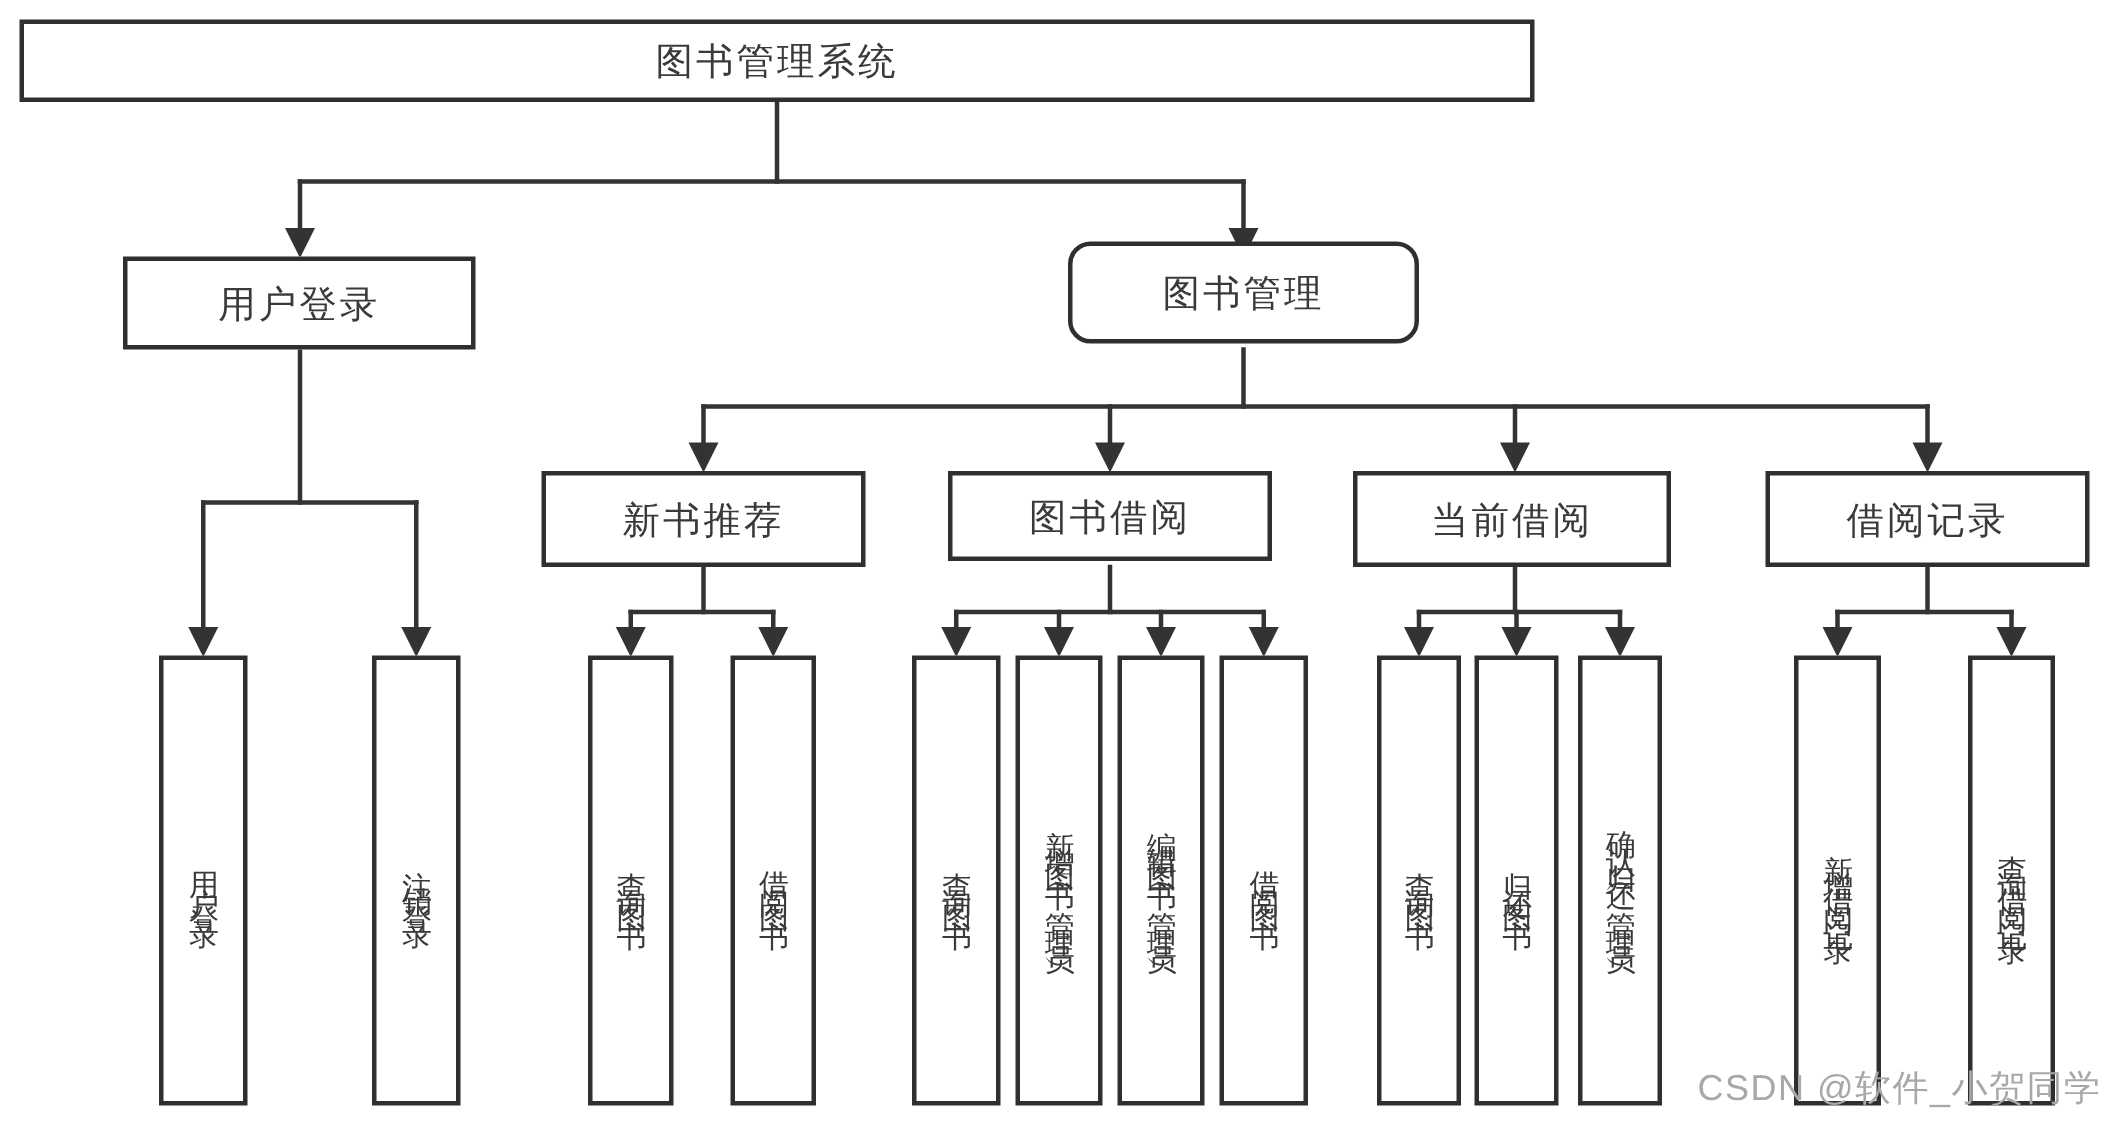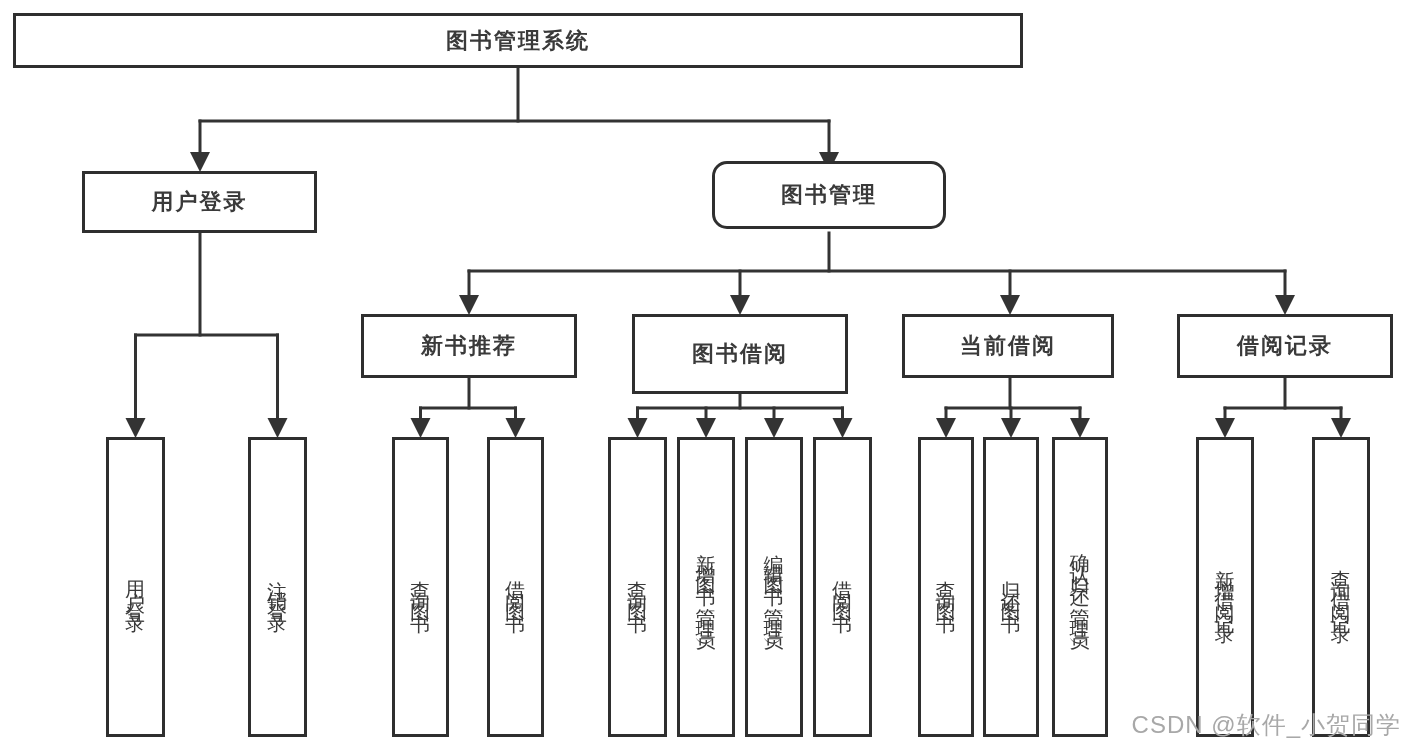--- a/index.html
+++ b/index.html
@@ -36,24 +36,23 @@
     position: absolute;
     box-sizing: border-box;
     background: #ffffff;
     border: 3px solid #2f2f2f;
     color: #3a3a3a;
     display: flex;
     align-items: center;
     justify-content: center;
   }
   .node.h {
-    font-size: 22px;
+    font-size: 25px;
     letter-spacing: 2px;
     white-space: nowrap;
-    font-weight: bold;
   }
   .node.v {
     writing-mode: vertical-rl;
     text-orientation: mixed;
     font-size: 20px;
     letter-spacing: 11px;
     line-height: 1;
   }
   #watermark {
     position: absolute;
@@ -124,21 +123,21 @@
       <path d="M1341 408 V422"></path>
       <polygon points="1341,438 1331,418 1351,418"></polygon>
     </svg>
 
   <div class="node h" style="left:13px; top:13px; width:1010px; height:55px;">图书管理系统</div>
 
   <div class="node h" style="left:82px; top:171px; width:235px; height:62px;">用户登录</div>
   <div class="node h" style="left:712px; top:161px; width:234px; height:68px;border-radius:15px;">图书管理</div>
 
   <div class="node h" style="left:361px; top:314px; width:216px; height:64px;">新书推荐</div>
-  <div class="node h" style="left:632px; top:314px; width:216px; height:80px;">图书借阅</div>
+  <div class="node h" style="left:632px; top:314px; width:216px; height:60px;">图书借阅</div>
   <div class="node h" style="left:902px; top:314px; width:212px; height:64px;">当前借阅</div>
   <div class="node h" style="left:1177px; top:314px; width:216px; height:64px;">借阅记录</div>
 
   <div class="node v" style="left:106px; top:437px; width:59px; height:300px;">用户登录</div>
   <div class="node v" style="left:248px; top:437px; width:59px; height:300px;">注销登录</div>
 
   <div class="node v" style="left:392px; top:437px; width:57px; height:300px;">查询图书</div>
   <div class="node v" style="left:487px; top:437px; width:57px; height:300px;">借阅图书</div>
 
   <div class="node v" style="left:608px; top:437px; width:59px; height:300px;">查询图书</div>

